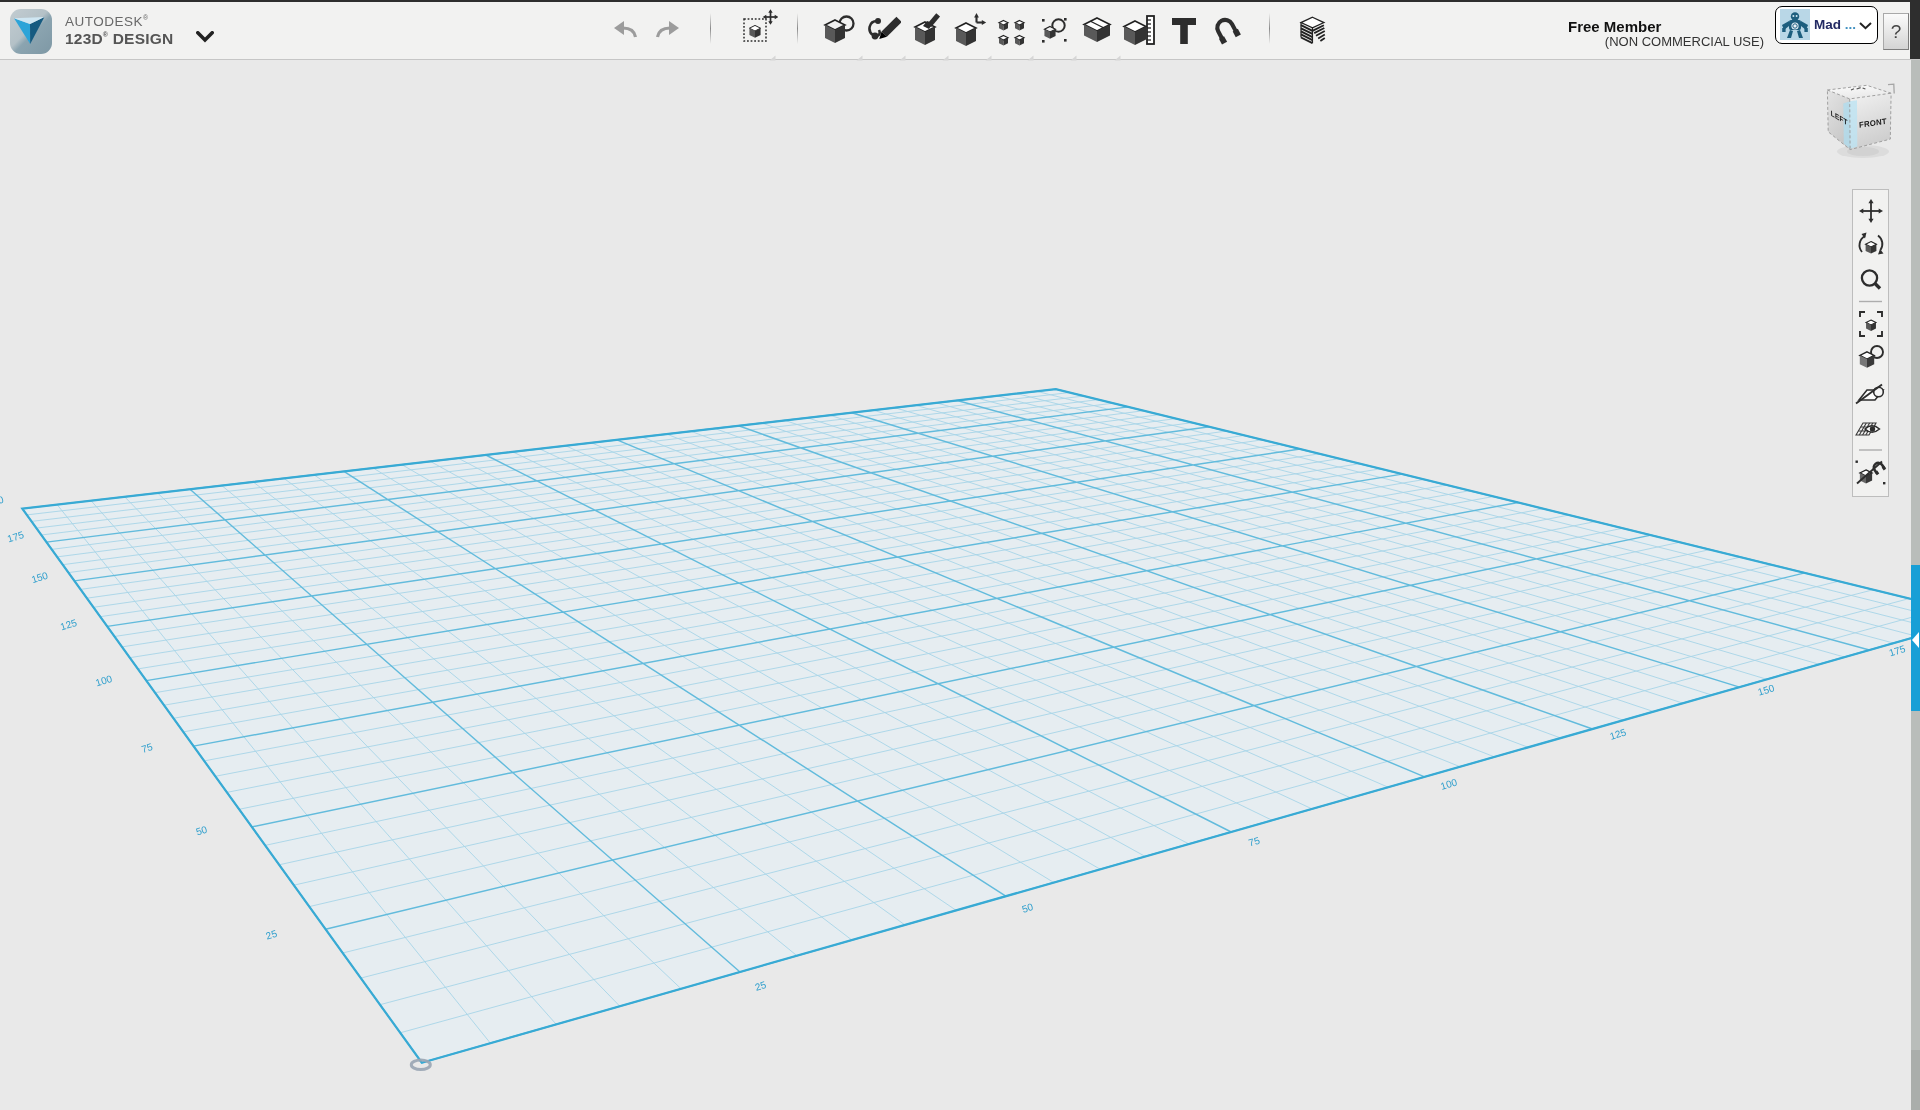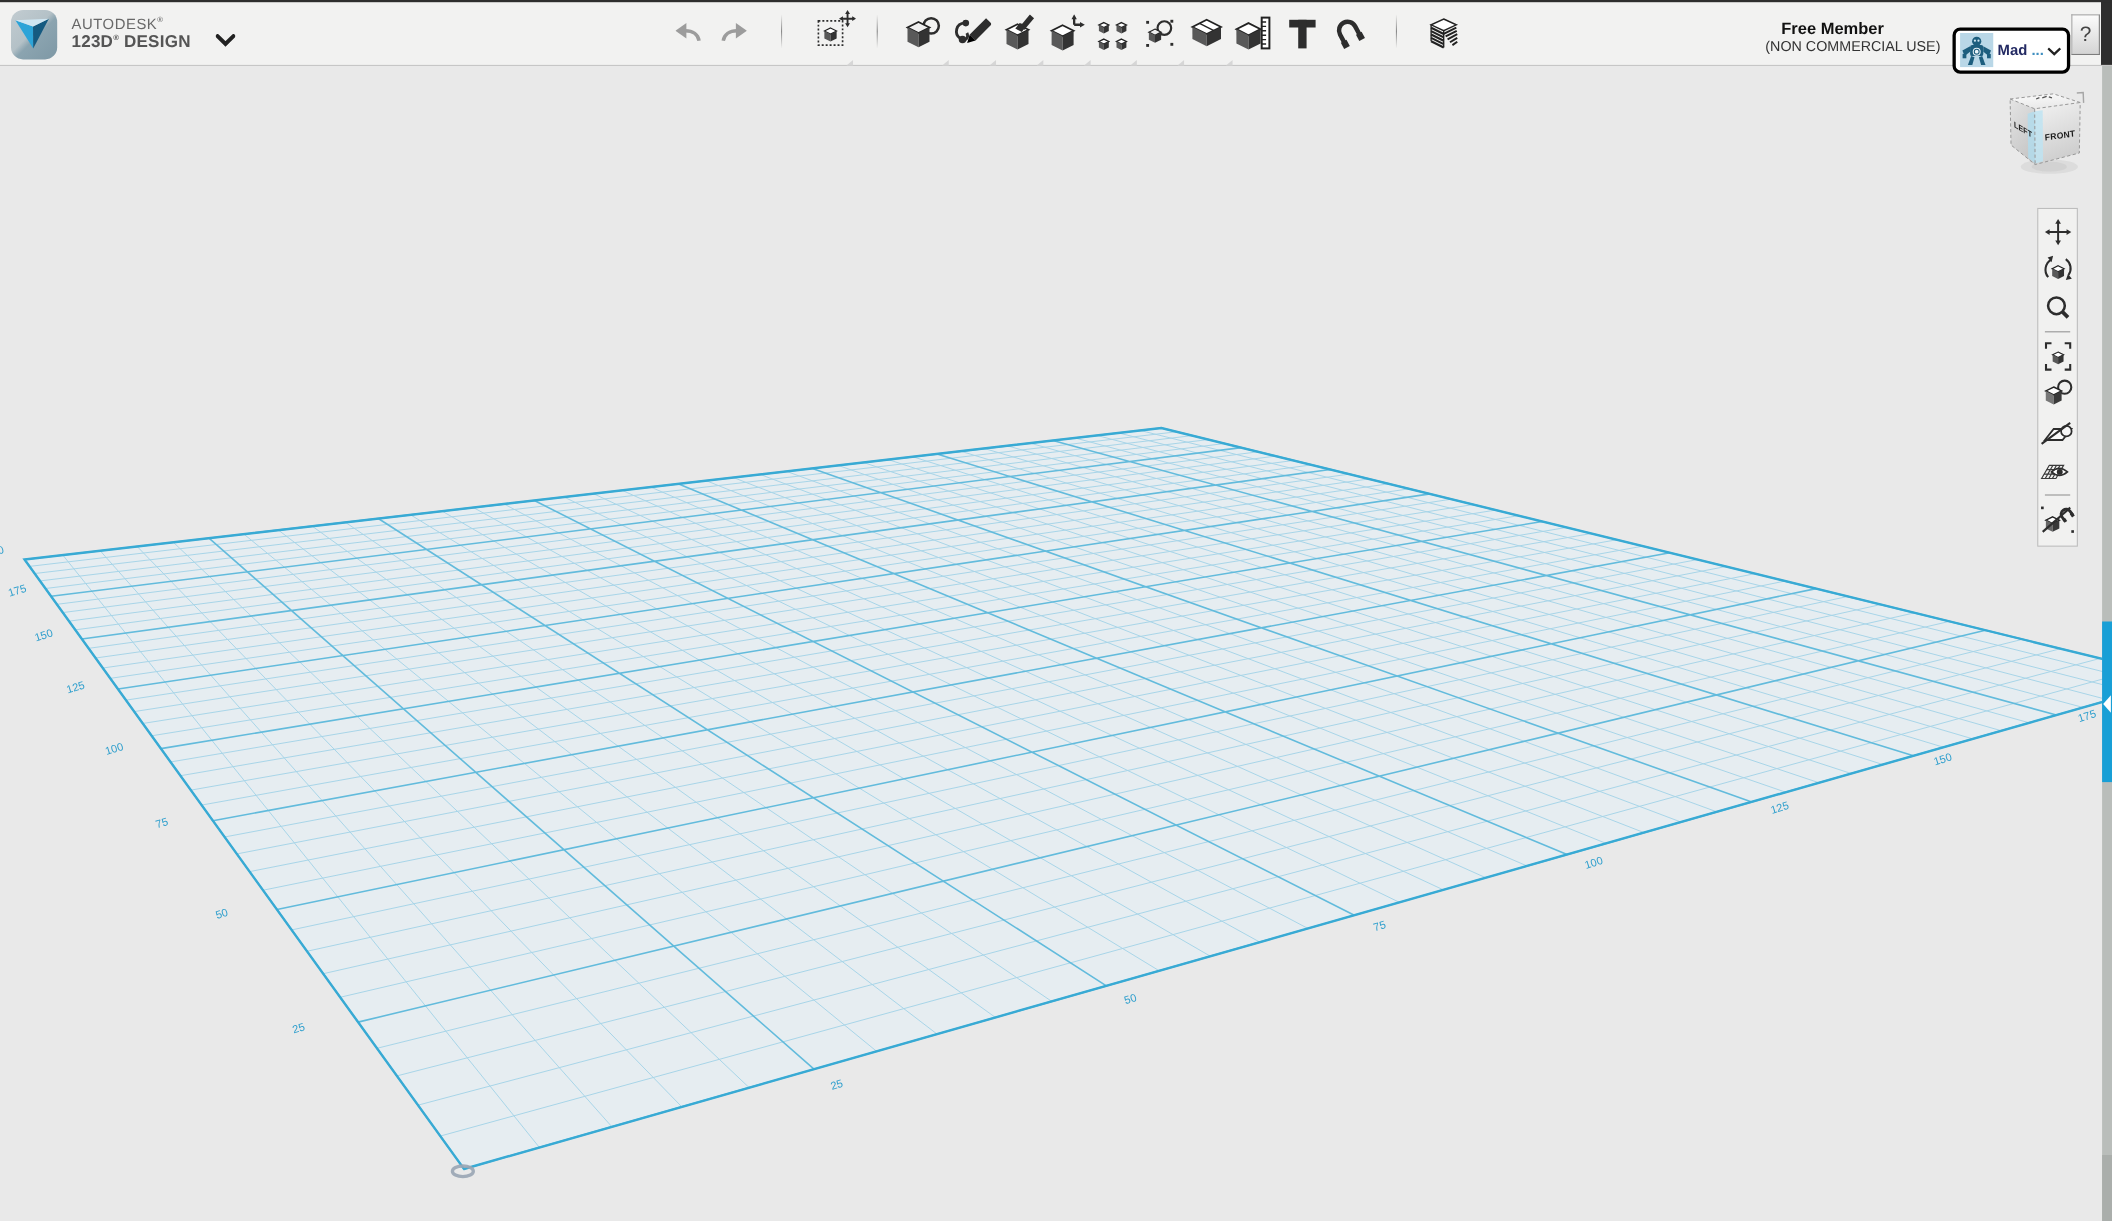--- a/index.html
+++ b/index.html
@@ -3,23 +3,23 @@
 <meta charset="utf-8">
 <style>
 html,body{margin:0;padding:0;width:1920px;height:1110px;overflow:hidden;background:#e9e9e9;font-family:"Liberation Sans",sans-serif;}
 #cv{position:absolute;left:0;top:0;z-index:0;}
 #hdr{position:absolute;left:0;top:0;width:1920px;height:59px;background:#f2f2f1;border-bottom:1px solid #c6c6c6;z-index:2;}
 #topline{position:absolute;left:0;top:0;width:1920px;height:2px;background:#2e2e2e;z-index:5;}
 #drk{position:absolute;right:0;top:0;width:10px;height:59px;background:#2e2e2e;z-index:4;}
 #logo{position:absolute;left:10px;top:9px;width:42px;height:45px;border-radius:11px;background:linear-gradient(135deg,#c2ccd1 0%,#b4c1c7 45%,#8ba4b0 55%,#7e98a5 100%);z-index:3;}
 .t1{z-index:3;position:absolute;left:65px;top:14px;font-size:13.5px;color:#686868;letter-spacing:0.5px;}
 .t2{z-index:3;position:absolute;left:65px;top:30px;font-size:15.5px;font-weight:bold;color:#555;letter-spacing:0.2px;}
-#fm1{z-index:3;position:absolute;left:1568px;top:18px;width:196px;text-align:center;font-size:15px;font-weight:bold;color:#111;}
+#fm1{z-index:3;position:absolute;left:1568px;top:18px;width:196px;text-align:left;font-size:15px;font-weight:bold;color:#111;}
 #fm2{z-index:3;position:absolute;left:1568px;top:34px;width:196px;text-align:right;font-size:13px;color:#333;}
-#usr{z-index:3;position:absolute;left:1775px;top:25px;width:101px;height:36px;background:#fff;border:3px solid #000000;border-radius:7px;}
+#usr{z-index:3;position:absolute;left:1775px;top:6px;width:101px;height:36px;background:#fff;border:1px solid #000000;border-radius:7px;}
 #ava{position:absolute;left:4px;top:2px;width:30px;height:31px;background:#b9d7e7;}
 #usrname{position:absolute;left:38px;top:10px;font-size:13.5px;font-weight:bold;color:#232a63;}
 #usrdots{color:#3f8fc0;}
 #helpbtn{position:absolute;left:1883px;top:13px;width:24px;height:35px;background:linear-gradient(#fbfbfb,#d4d4d4);border:1px solid #a9a9a9;border-right-color:#7d7d7d;border-bottom-color:#7d7d7d;text-align:center;font-size:19px;color:#444;line-height:35px;z-index:3;}
 .sep{position:absolute;top:13px;width:1px;height:31px;background:linear-gradient(#f2f2f1,#8a8a8a,#f2f2f1);z-index:3;}
 .icon{position:absolute;top:13px;z-index:3;}
 .ddt{position:absolute;top:47px;z-index:3;}
 #rtool{position:absolute;left:1852px;top:189px;width:35px;height:306px;background:#f1f1f0;border:1px solid #bdbdbd;z-index:2;}
 #rstrip{position:absolute;left:1911px;top:60px;width:9px;height:1050px;background:#b9bdba;z-index:1;}
 #rstripb{position:absolute;left:1911px;top:1050px;width:9px;height:60px;background:#aaaeab;z-index:1;}

